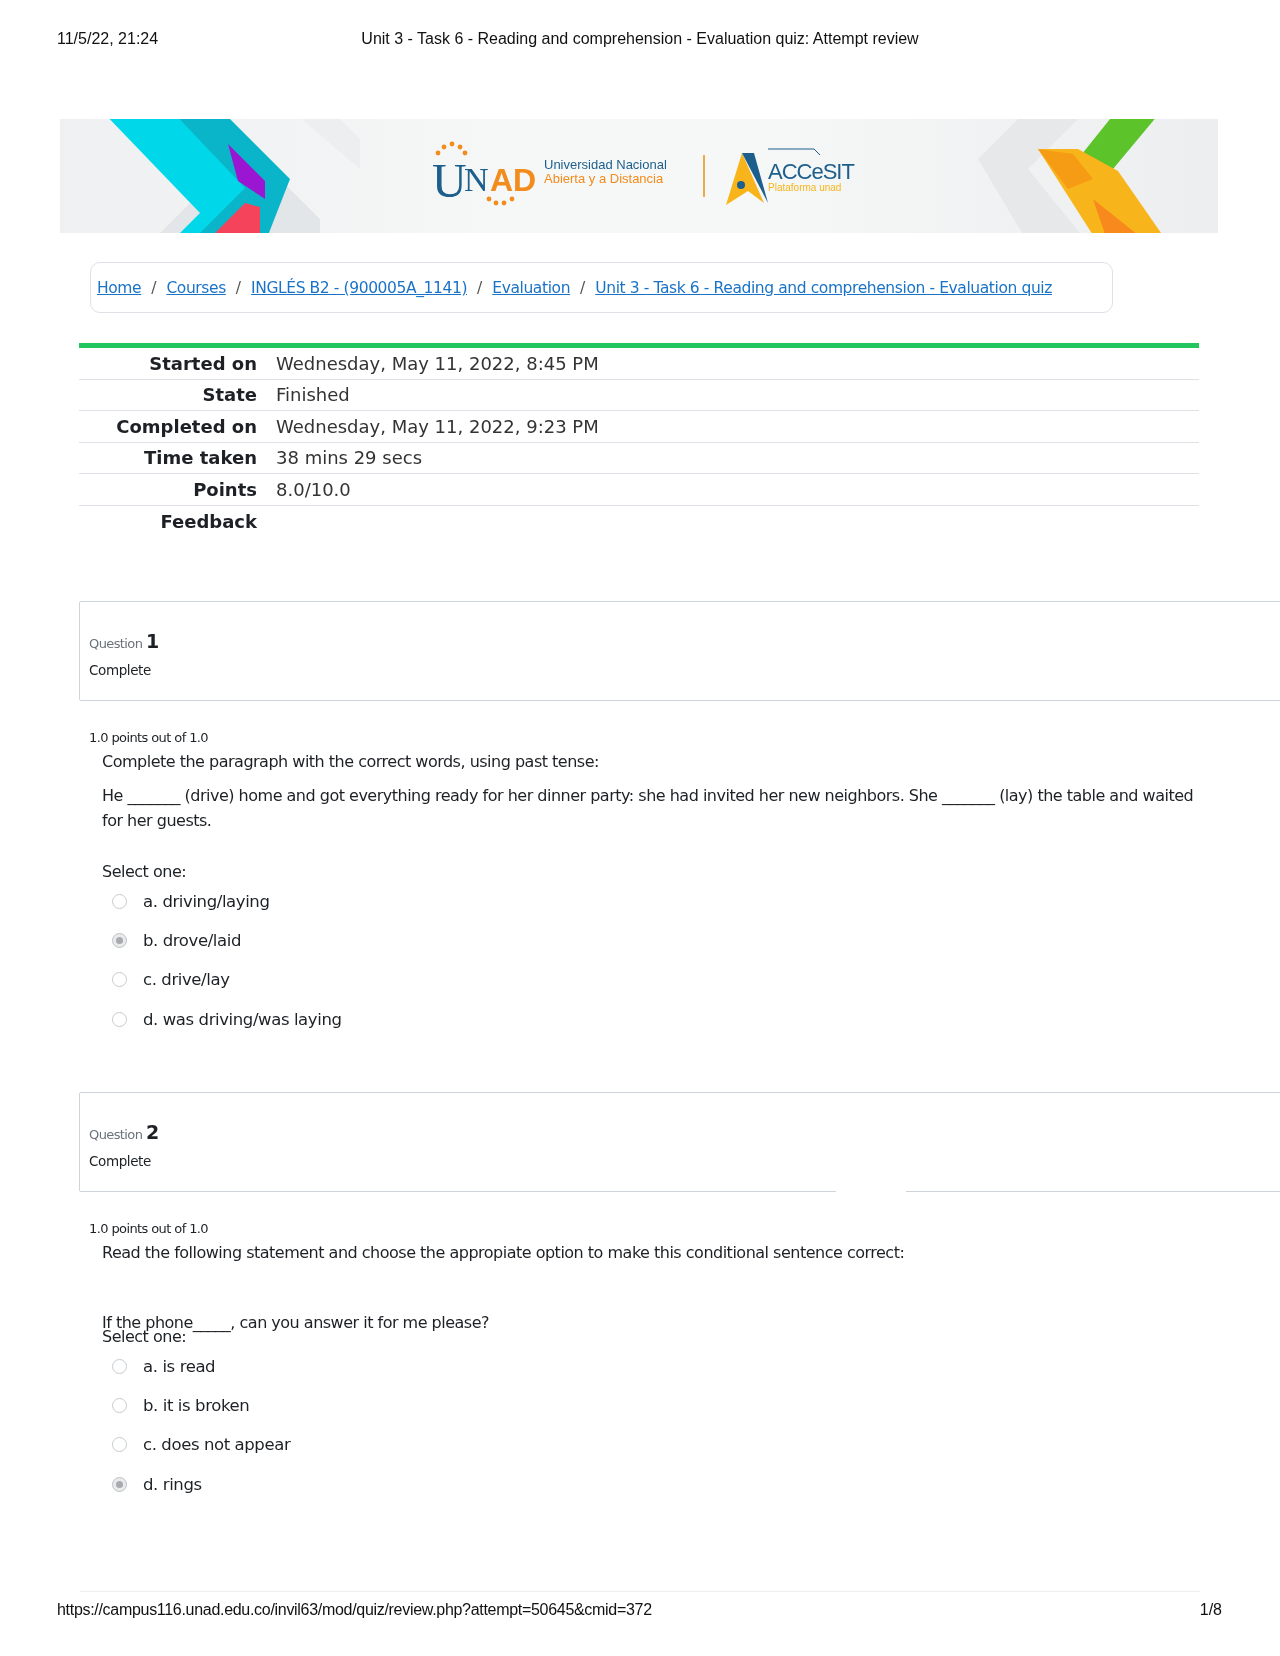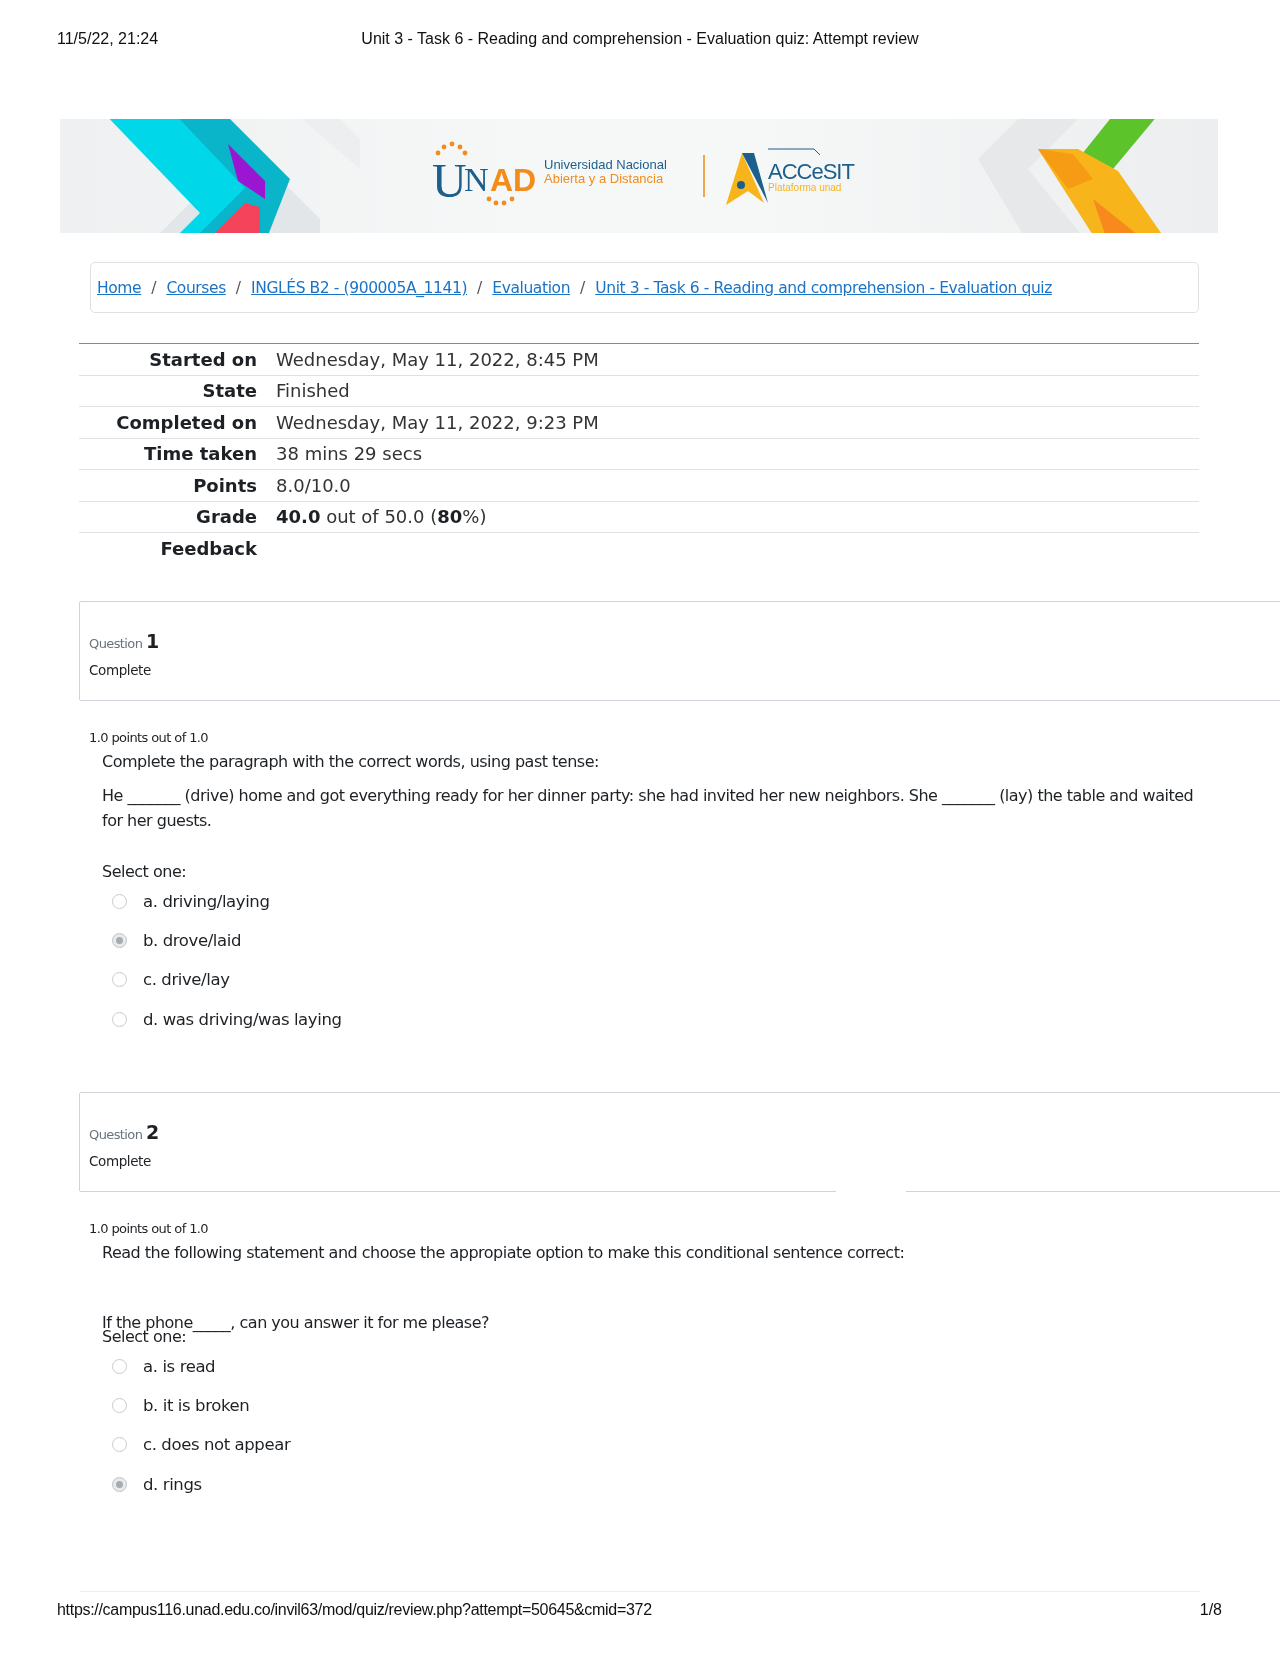--- a/index.html
+++ b/index.html
@@ -9,25 +9,25 @@
   .print-header { position: absolute; top: 30px; left: 0; width: 1280px; height: 22px; font-family: "Liberation Sans", sans-serif; font-size: 16px; color: #111; }
   .print-header .date { position: absolute; left: 57px; top: 0; }
   .print-header .title { position: absolute; left: 0; width: 1280px; text-align: center; top: 0; }
 
   .banner { position: absolute; left: 60px; top: 119px; width: 1158px; height: 114px; background: linear-gradient(90deg,#eef0f1 0%,#f6f7f7 40%,#f6f7f7 60%,#eceeef 100%); overflow: hidden; }
   .banner .chev { position: absolute; }
   .logo-unad { position: absolute; left: 372px; top: 22px; width: 260px; height: 70px; }
   .logo-divider { position: absolute; left: 643px; top: 36px; width: 2px; height: 42px; background: #f0a94a; }
   .logo-accesit { position: absolute; left: 664px; top: 26px; width: 160px; height: 64px; }
 
-  .breadcrumb { position: absolute; left: 90px; top: 262px; width: 1109px; height: 51px; border: 1px solid #dee2e6; border-radius: 5px; padding: 0 0 0 6px; display: flex; align-items: center; font-family: "DejaVu Sans", sans-serif; font-size: 15.5px; }
+  .breadcrumb { position: absolute; left: 90px; top: 262px; width: 1023px; height: 51px; border: 1px solid #dee2e6; border-radius: 10px; padding: 0 0 0 6px; display: flex; align-items: center; font-family: "DejaVu Sans", sans-serif; font-size: 15.5px; }
   .breadcrumb a { color: #1a73c7; text-decoration: underline; letter-spacing: -0.4px; }
   .breadcrumb .sep { color: #555; margin: 0 10px; }
 
-  .summary { position: absolute; left: 79px; top: 343px; width: 1120px; border-top: 1px solid #22c55e; }
+  .summary { position: absolute; left: 79px; top: 343px; width: 1120px; border-top: 5px solid #22c55e; }
   .summary .row { display: flex; height: 31.5px; align-items: center; border-bottom: 1px solid #dee2e6; font-family: "DejaVu Sans", sans-serif; font-size: 18px; }
   .summary .row:last-child { border-bottom: none; }
   .summary .label { width: 178px; text-align: right; font-weight: bold; color: #1d2125; padding-right: 0; }
   .summary .value { padding-left: 19px; color: #333; }
   .summary .value b { font-weight: bold; color: #1d2125; }
 
   .qinfo { position: absolute; left: 79px; width: 1276px; height: 100px; border: 1px solid #ced4da; border-radius: 2px; padding: 27px 9px; font-family: "DejaVu Sans", sans-serif; }
   .qinfo .qno { font-size: 13px; color: #6a737b; letter-spacing: -0.6px; height: 28px; line-height: 24px; }
   .qinfo .qno b { font-size: 19px; color: #1d2125; font-weight: bold; letter-spacing: 0; }
   .qinfo .state { font-size: 13.5px; color: #1d2125; height: 30px; line-height: 26px; letter-spacing: -0.4px; }
@@ -127,24 +127,20 @@
   </div>
   <div class="row">
     <div class="label">Time taken</div>
     <div class="value">38 mins 29 secs</div>
   </div>
   <div class="row">
     <div class="label">Points</div>
     <div class="value">8.0/10.0</div>
   </div>
   <div class="row">
-    <div class="label">Grade</div>
-    <div class="value"><b>40.0</b><span> out of 50.0 (</span><b>80</b><span>%)</span></div>
-  </div>
-  <div class="row">
     <div class="label">Feedback</div>
   </div>
 </div>
 
 <div class="qinfo" style="top:601px;">
   <div class="qno"><span>Question</span> <b>1</b></div>
   <div class="state">Complete</div>
   <div class="grade">1.0 points out of 1.0</div>
 </div>
 <div class="qtext" style="top:749px;">Complete the paragraph with the correct words, using past tense:</div>

